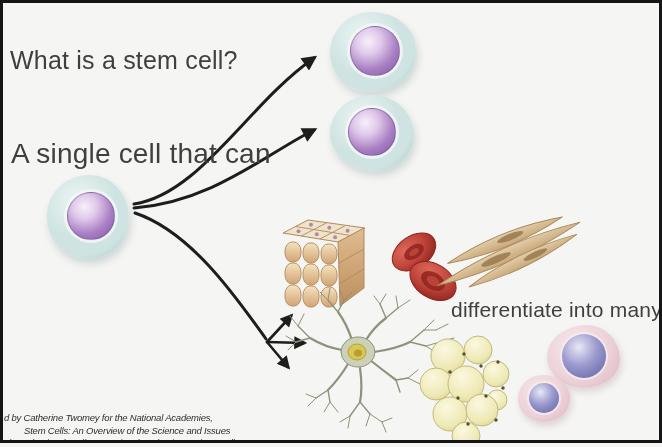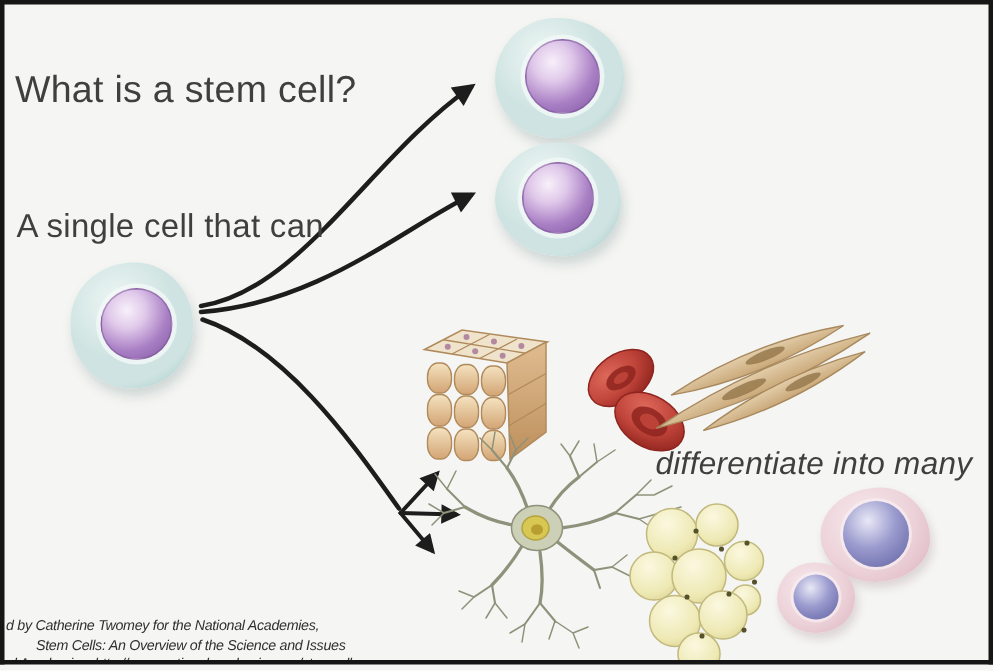--- a/index.html
+++ b/index.html
@@ -4,21 +4,21 @@
 <style>
   html,body{margin:0;padding:0;}
   #canvas{
     position:relative; width:662px; height:447px;
     background:var(--background); overflow:hidden;
     font-family:"Liberation Sans",sans-serif;
   }
   .border-bar{position:absolute; background:var(--border); z-index:40;}
   .t{position:absolute; color:var(--text); z-index:20; white-space:nowrap;}
   .title{font-size:25px; letter-spacing:.2px;}
-  .sub{font-size:22px; letter-spacing:.2px;}
+  .sub{font-size:28px; letter-spacing:.2px;}
   .lbl{font-size:20px; letter-spacing:.2px;}
   .lbl2{font-size:21px; line-height:23px; letter-spacing:.2px;}
   .attr-wrap{position:absolute; left:4px; top:412px; height:28px; overflow:hidden; z-index:30;}
   .attr{font-style:italic; font-size:9.5px; line-height:12.5px; letter-spacing:-.2px;
         color:var(--attribution-text); white-space:nowrap;}
   svg{position:absolute; left:0; top:0; z-index:5;}
 
   
   .cell-outer{position:absolute; z-index:10;
     background:radial-gradient(circle at 38% 32%, var(--stem-outer-light) 0%, var(--stem-outer) 48%, var(--stem-outer) 70%, var(--stem-outer-edge) 100%);
@@ -60,21 +60,21 @@
   .s-mus-l{stop-color:var(--muscle-light)} .s-mus{stop-color:var(--muscle)}
   .s-fat-l{stop-color:var(--fat-light)} .s-fat{stop-color:var(--fat)} .s-fat-d{stop-color:var(--fat-deep)}
 </style>
 </head>
 <body>
 
 <div id="canvas">
 
   <div class="t title" style="left:10px; top:46px;">What is a stem cell?</div>
   <div class="t sub" style="left:11px; top:138px;">A single cell that can</div>
-  <div class="t lbl2" style="left:437px; top:298px;font-style:italic;">differentiate into many</div>
+  <div class="t lbl2" style="left:451px; top:298px;">differentiate into many</div>
 
   <div class="attr-wrap">
     <div class="attr">d by Catherine Twomey for the National Academies,</div>
     <div class="attr" style="padding-left:20px;">Stem Cells: An Overview of the Science and Issues</div>
     <div class="attr">al Academies, http://www.nationalacademies.org/stemcells</div>
   </div>
 
   <svg width="662" height="440" viewBox="0 0 662 440">
     <defs>
       <marker id="ah" viewBox="0 0 10 10" refX="7.5" refY="5" markerWidth="6" markerHeight="5" orient="auto-start-reverse">

